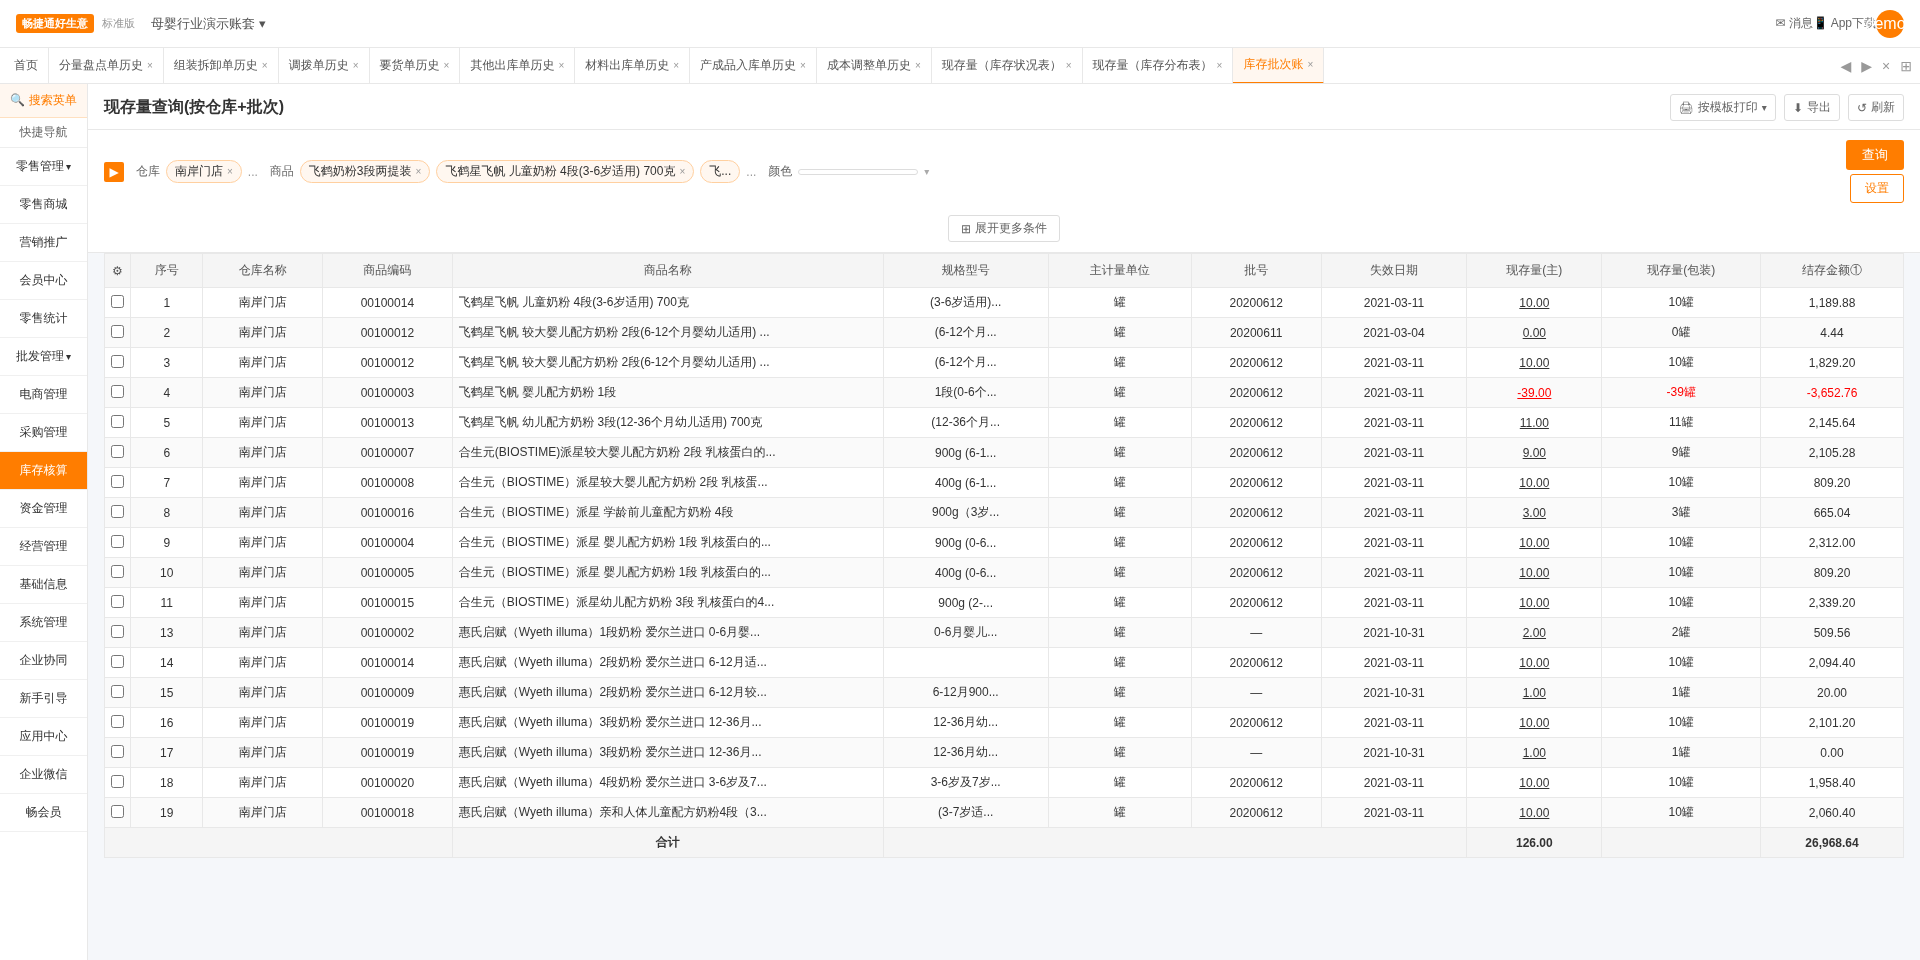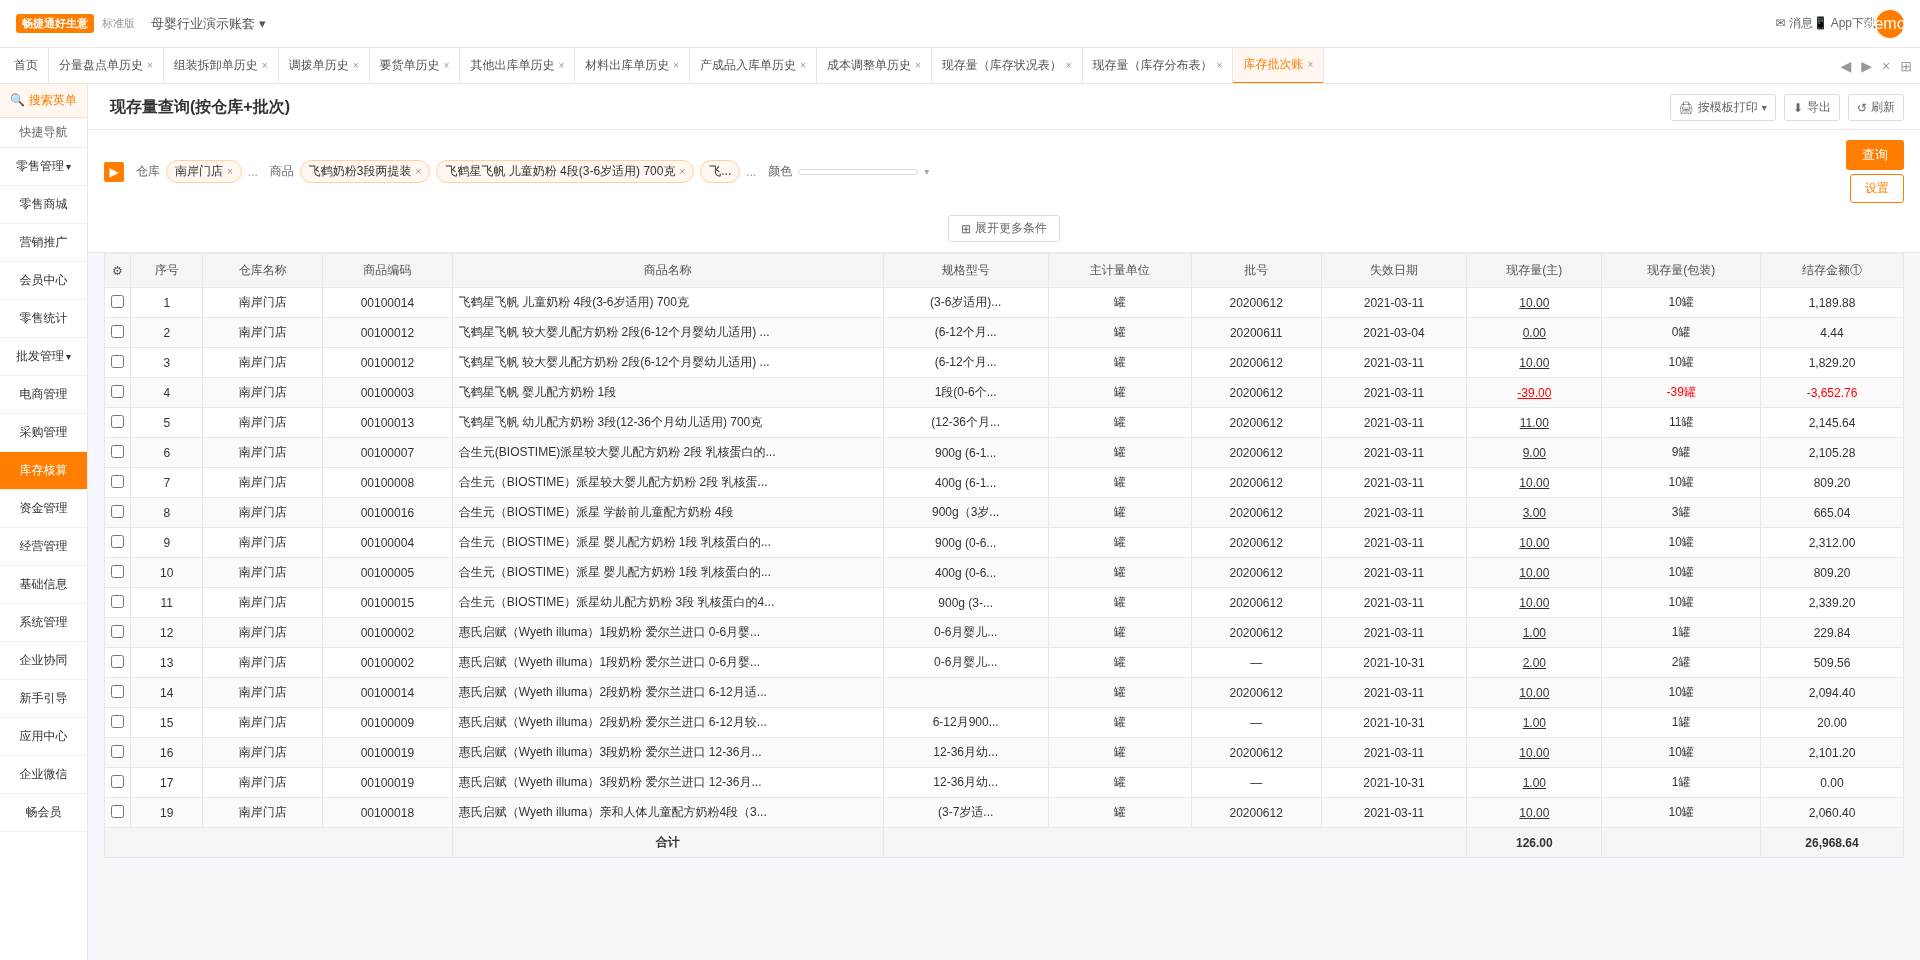--- a/index.html
+++ b/index.html
@@ -421,21 +421,21 @@
     <div class="sidebar-item">企业协同</div>
     <div class="sidebar-item">新手引导</div>
     <div class="sidebar-item">应用中心</div>
     <div class="sidebar-item">企业微信</div>
     <div class="sidebar-item">畅会员</div>
   </div>
 
   <div class="content-area">
 
     <div class="page-header">
-      <div style="display:flex;align-items:center;gap:8px;margin-left:6px;">
+      <div style="display:flex;align-items:center;gap:8px;">
         <div class="page-title">现存量查询(按仓库+批次)</div>
       </div>
       <div class="page-actions">
         <button class="action-btn">
           <span>🖨</span>
           <span>按模板打印</span>
           <span style="font-size:10px;">▾</span>
         </button>
         <button class="action-btn">
           <span>⬇</span>
@@ -656,41 +656,27 @@
       <td class="underline">10.00</td>
       <td class="">10罐</td>
       <td class="">809.20</td>
     </tr>
             <tr>
       <td><input type="checkbox" style="margin: 0px;"></td>
       <td class="row-num">11</td>
       <td>南岸门店</td>
       <td>00100015</td>
       <td style="text-align:left;max-width:220px;overflow:hidden;text-overflow:ellipsis;">合生元（BIOSTIME）派星幼儿配方奶粉 3段 乳核蛋白的4...</td>
-      <td>900g (3-...</td>
+      <td>900g (2-...</td>
       <td>罐</td>
       <td>20200612</td>
       <td>2021-03-11</td>
       <td class="underline">10.00</td>
       <td class="">10罐</td>
       <td class="">2,339.20</td>
-    </tr>
-            <tr>
-      <td><input type="checkbox" style="margin: 0px;"></td>
-      <td class="row-num">12</td>
-      <td>南岸门店</td>
-      <td>00100002</td>
-      <td style="text-align:left;max-width:220px;overflow:hidden;text-overflow:ellipsis;">惠氏启赋（Wyeth illuma）1段奶粉 爱尔兰进口 0-6月婴...</td>
-      <td>0-6月婴儿...</td>
-      <td>罐</td>
-      <td>20200612</td>
-      <td>2021-03-11</td>
-      <td class="underline">1.00</td>
-      <td class="">1罐</td>
-      <td class="">229.84</td>
     </tr>
             <tr>
       <td><input type="checkbox" style="margin: 0px;"></td>
       <td class="row-num">13</td>
       <td>南岸门店</td>
       <td>00100002</td>
       <td style="text-align:left;max-width:220px;overflow:hidden;text-overflow:ellipsis;">惠氏启赋（Wyeth illuma）1段奶粉 爱尔兰进口 0-6月婴...</td>
       <td>0-6月婴儿...</td>
       <td>罐</td>
       <td>—</td>
@@ -747,20 +733,34 @@
       <td>南岸门店</td>
       <td>00100019</td>
       <td style="text-align:left;max-width:220px;overflow:hidden;text-overflow:ellipsis;">惠氏启赋（Wyeth illuma）3段奶粉 爱尔兰进口 12-36月...</td>
       <td>12-36月幼...</td>
       <td>罐</td>
       <td>—</td>
       <td>2021-10-31</td>
       <td class="underline">1.00</td>
       <td class="">1罐</td>
       <td class="">0.00</td>
+    </tr>
+            <tr>
+      <td><input type="checkbox" style="margin: 0px;"></td>
+      <td class="row-num">18</td>
+      <td>南岸门店</td>
+      <td>00100020</td>
+      <td style="text-align:left;max-width:220px;overflow:hidden;text-overflow:ellipsis;">惠氏启赋（Wyeth illuma）4段奶粉 爱尔兰进口 3-6岁及7...</td>
+      <td>3-6岁及7岁...</td>
+      <td>罐</td>
+      <td>20200612</td>
+      <td>2021-03-11</td>
+      <td class="underline">10.00</td>
+      <td class="">10罐</td>
+      <td class="">1,958.40</td>
     </tr>
             <tr>
       <td><input type="checkbox" style="margin: 0px;"></td>
       <td class="row-num">19</td>
       <td>南岸门店</td>
       <td>00100018</td>
       <td style="text-align:left;max-width:220px;overflow:hidden;text-overflow:ellipsis;">惠氏启赋（Wyeth illuma）亲和人体儿童配方奶粉4段（3...</td>
       <td>(3-7岁适...</td>
       <td>罐</td>
       <td>20200612</td>

